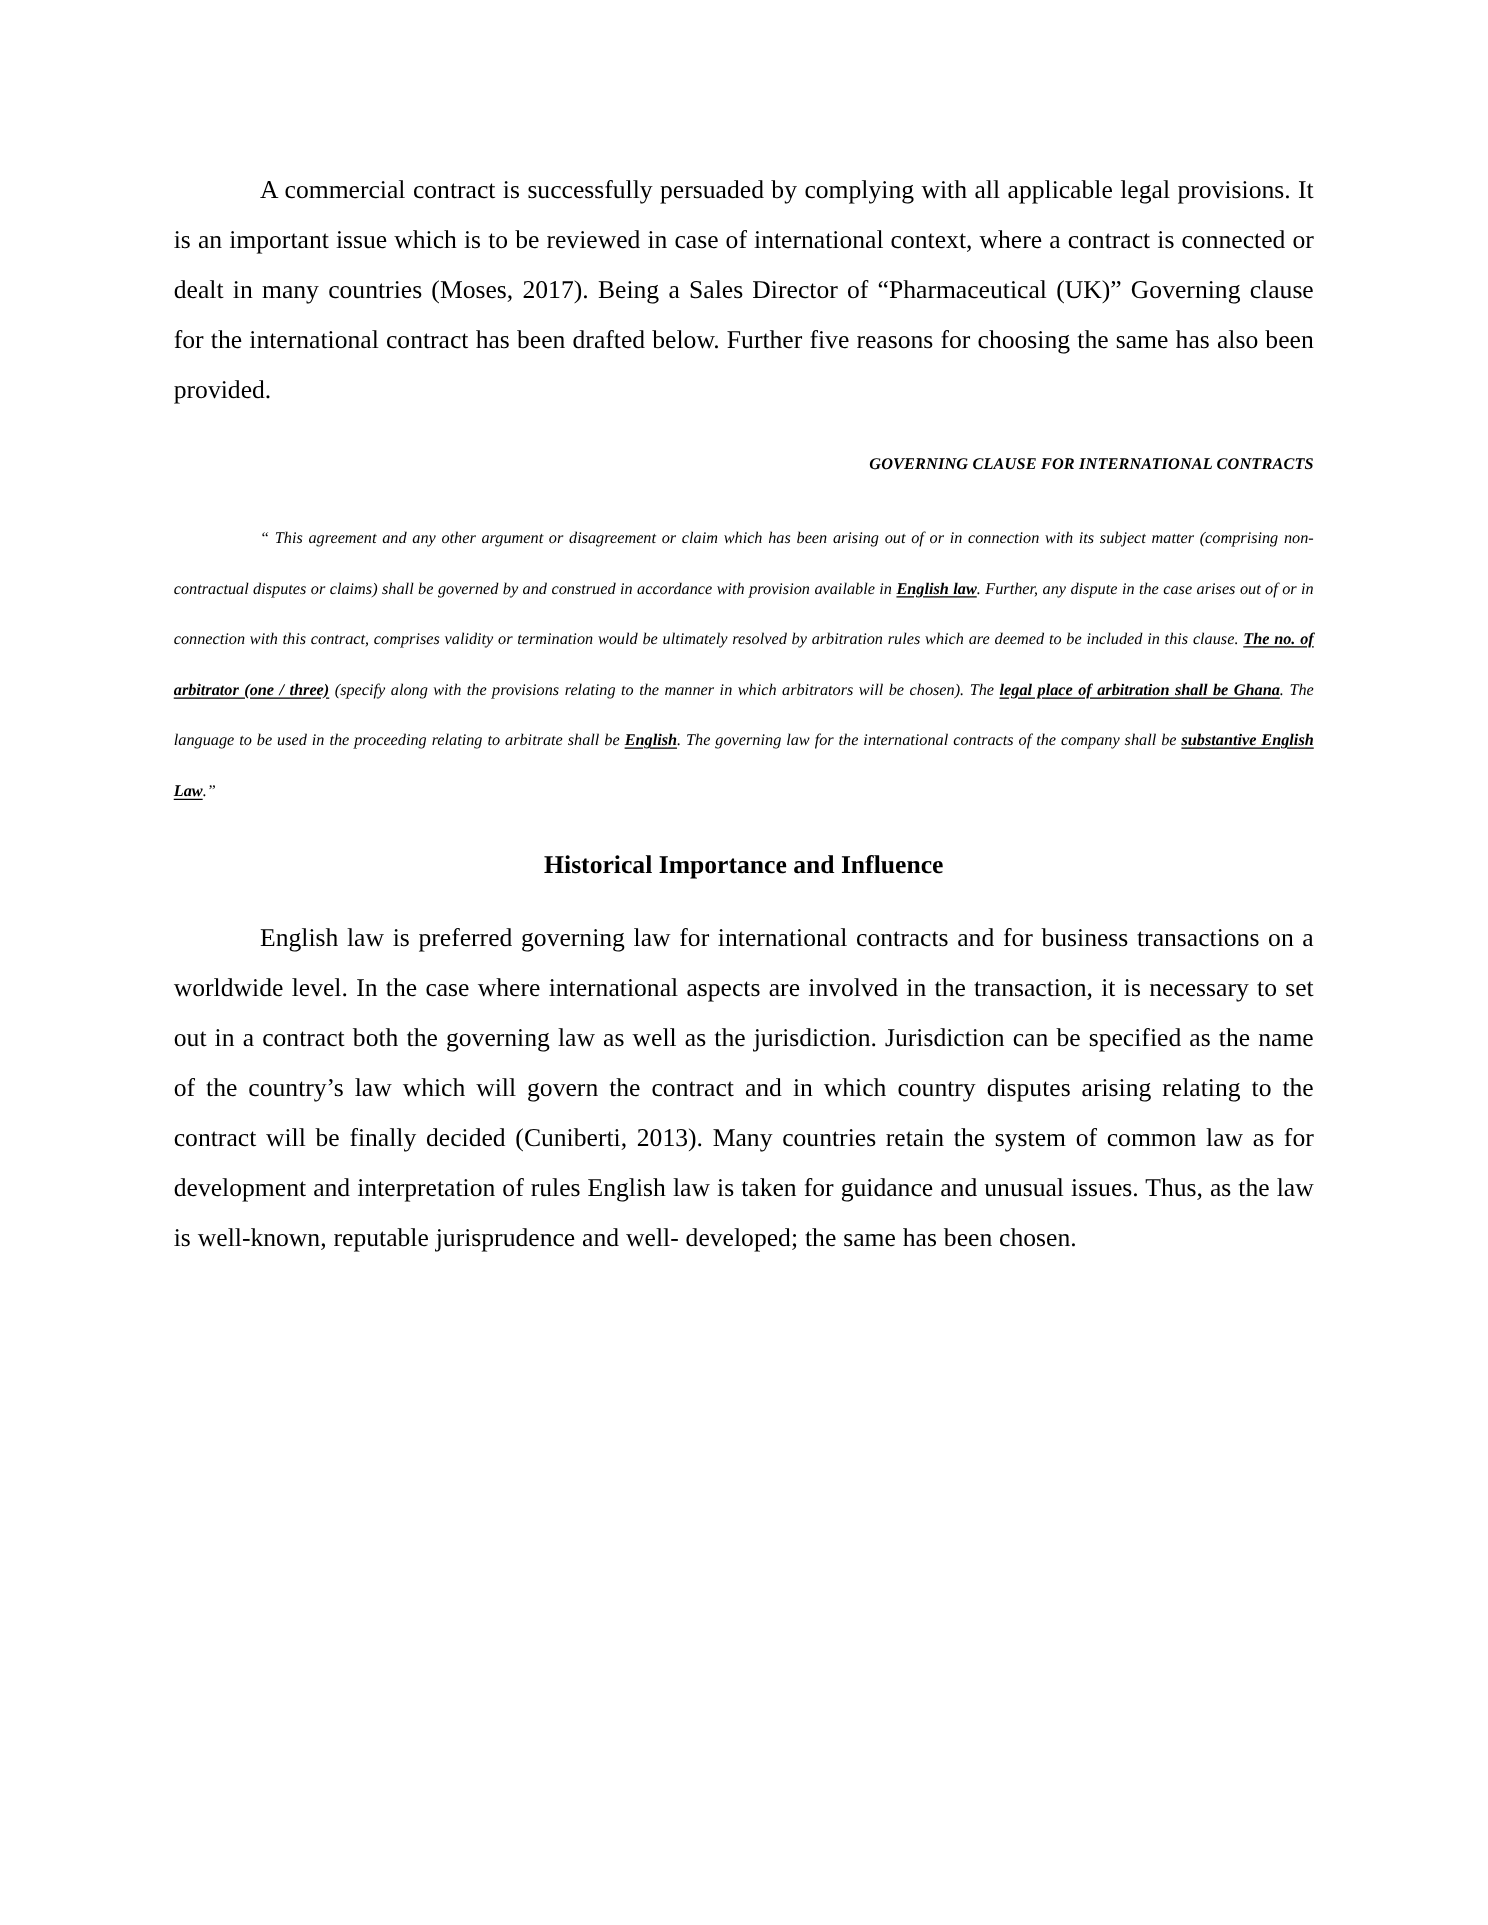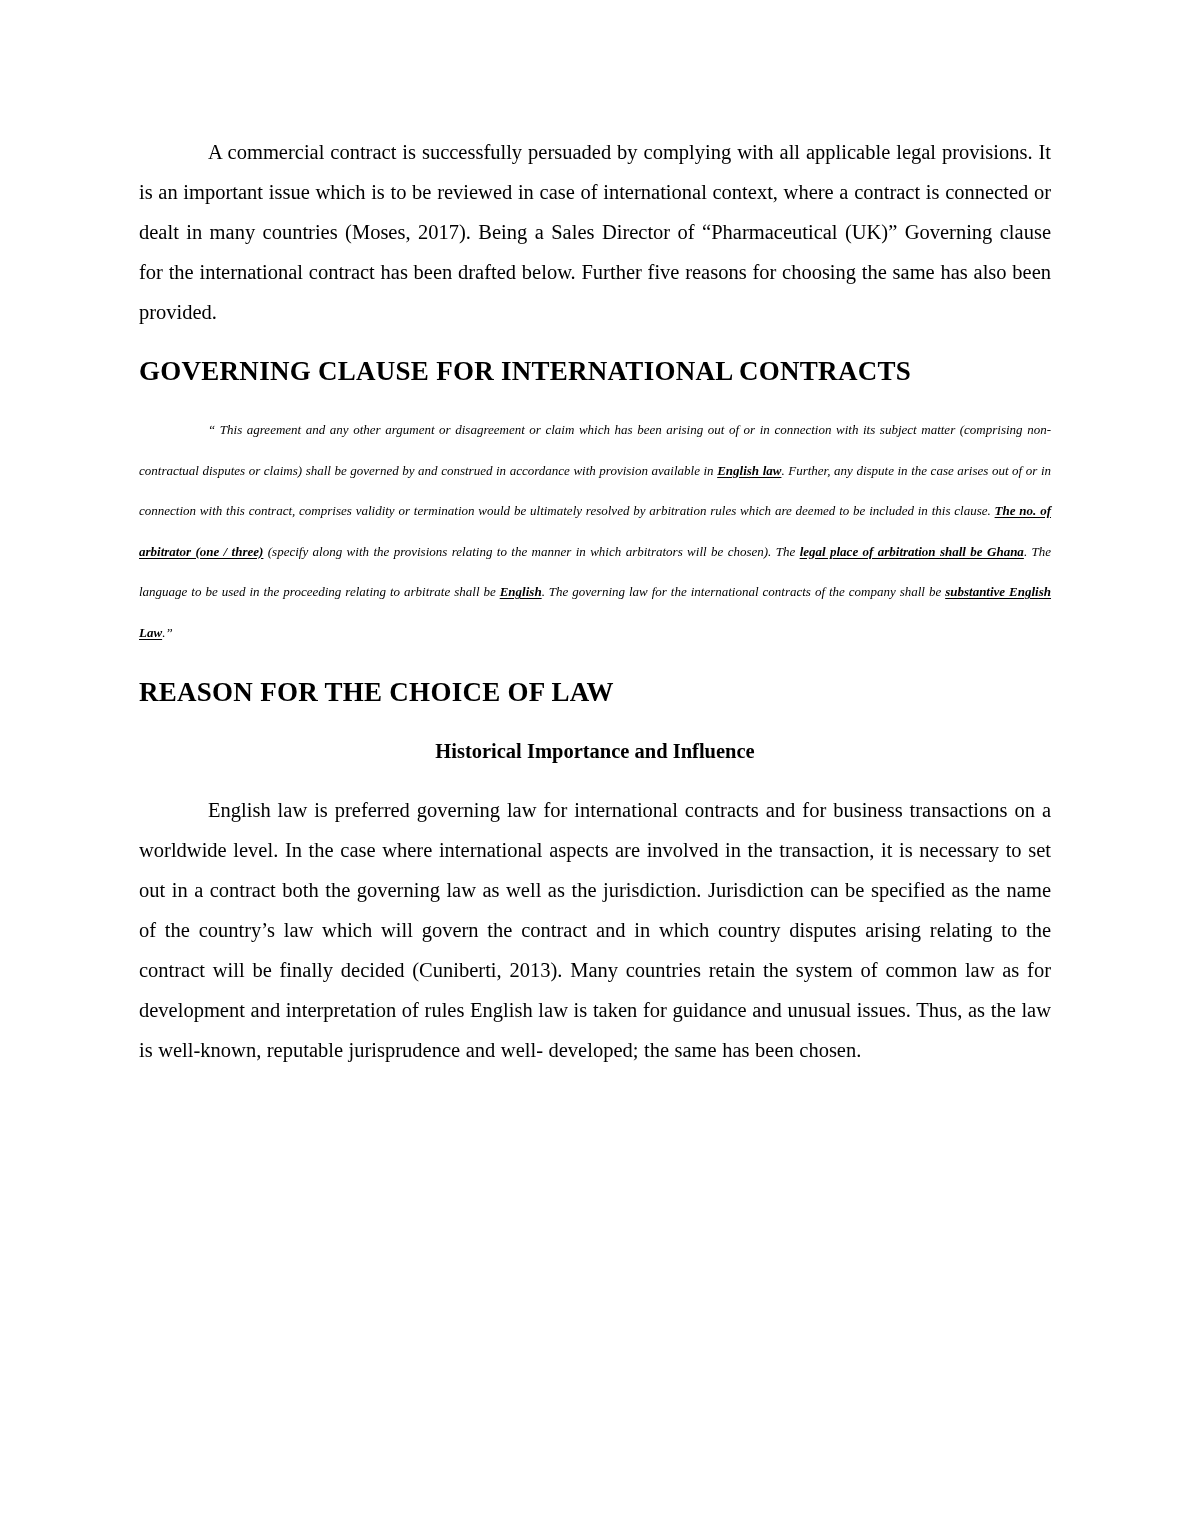--- a/index.html
+++ b/index.html
@@ -39,25 +39,26 @@
   p.clause {
     margin: 0 0 19px 0;
     font-size: 13px;
     line-height: 40.5px;
     text-align: justify;
     text-indent: 69px;
     font-style: italic;
   }
   h2.heading-major {
     margin: 0 0 19px 0;
-    font-size: 27px;
+    font-size: 13px;
     line-height: 40px;
     font-weight: bold;
-    text-align: left;
+    text-align: right;
     letter-spacing: 0.01em;
+    font-style: italic;
   }
   h3.heading-minor {
     margin: 0 0 19px 0;
     font-size: 20.5px;
     line-height: 40px;
     font-weight: bold;
     text-align: center;
   }
   .emph {
     font-weight: bold;
@@ -75,21 +76,20 @@
   <div class="content">
 
     <p class="body-par">A commercial contract is successfully persuaded by complying with all applicable legal provisions. It is an important issue which is to be reviewed in case of international context, where a contract is connected or dealt in many countries (Moses, 2017). Being a Sales Director of “Pharmaceutical (UK)” Governing clause for the international contract has been drafted below. Further five reasons for choosing the same has also been provided.</p>
 
     <h2 class="heading-major">GOVERNING CLAUSE FOR INTERNATIONAL CONTRACTS</h2>
 
     <p class="clause">
       <span>“ This agreement and any other argument  or disagreement or claim which has been arising out of or in connection with its subject matter (comprising non-contractual disputes or claims) shall be governed by and construed in accordance with provision available in </span><span class="emph">English law</span><span>. Further, any dispute in the case arises out of or in connection with this contract, comprises validity or termination would be ultimately resolved by arbitration rules which are deemed to be included in this clause. </span><span class="emph">The no. of arbitrator (one / three)</span><span> (specify along with the provisions relating to the manner in which arbitrators will be chosen). The </span><span class="emph">legal place of arbitration shall be Ghana</span><span>. The language to be used in the proceeding relating to arbitrate shall be </span><span class="emph">English</span><span>. The governing law for the international contracts of the company shall be </span><span class="emph">substantive English Law</span><span>.”</span>
     </p>
 
-    <h2 class="heading-major">REASON FOR THE CHOICE OF LAW</h2>
 
     <h3 class="heading-minor">Historical Importance and Influence</h3>
 
     <p class="body-par">English law is preferred governing law for international contracts and for business transactions on a worldwide level.  In the case where international aspects are involved in the transaction, it is necessary to set out in a contract both the governing law as well as the jurisdiction. Jurisdiction can be specified as the name of the country’s law which will govern the contract and in which country disputes arising relating to the contract will be finally decided (Cuniberti, 2013).  Many countries retain the system of common law as for development and interpretation of rules English law is taken for guidance and unusual issues. Thus, as the law is well-known, reputable jurisprudence and well- developed; the same has been chosen.</p>
 
 
     <div class="spacer-last"></div>
   </div>
 </div>
 

